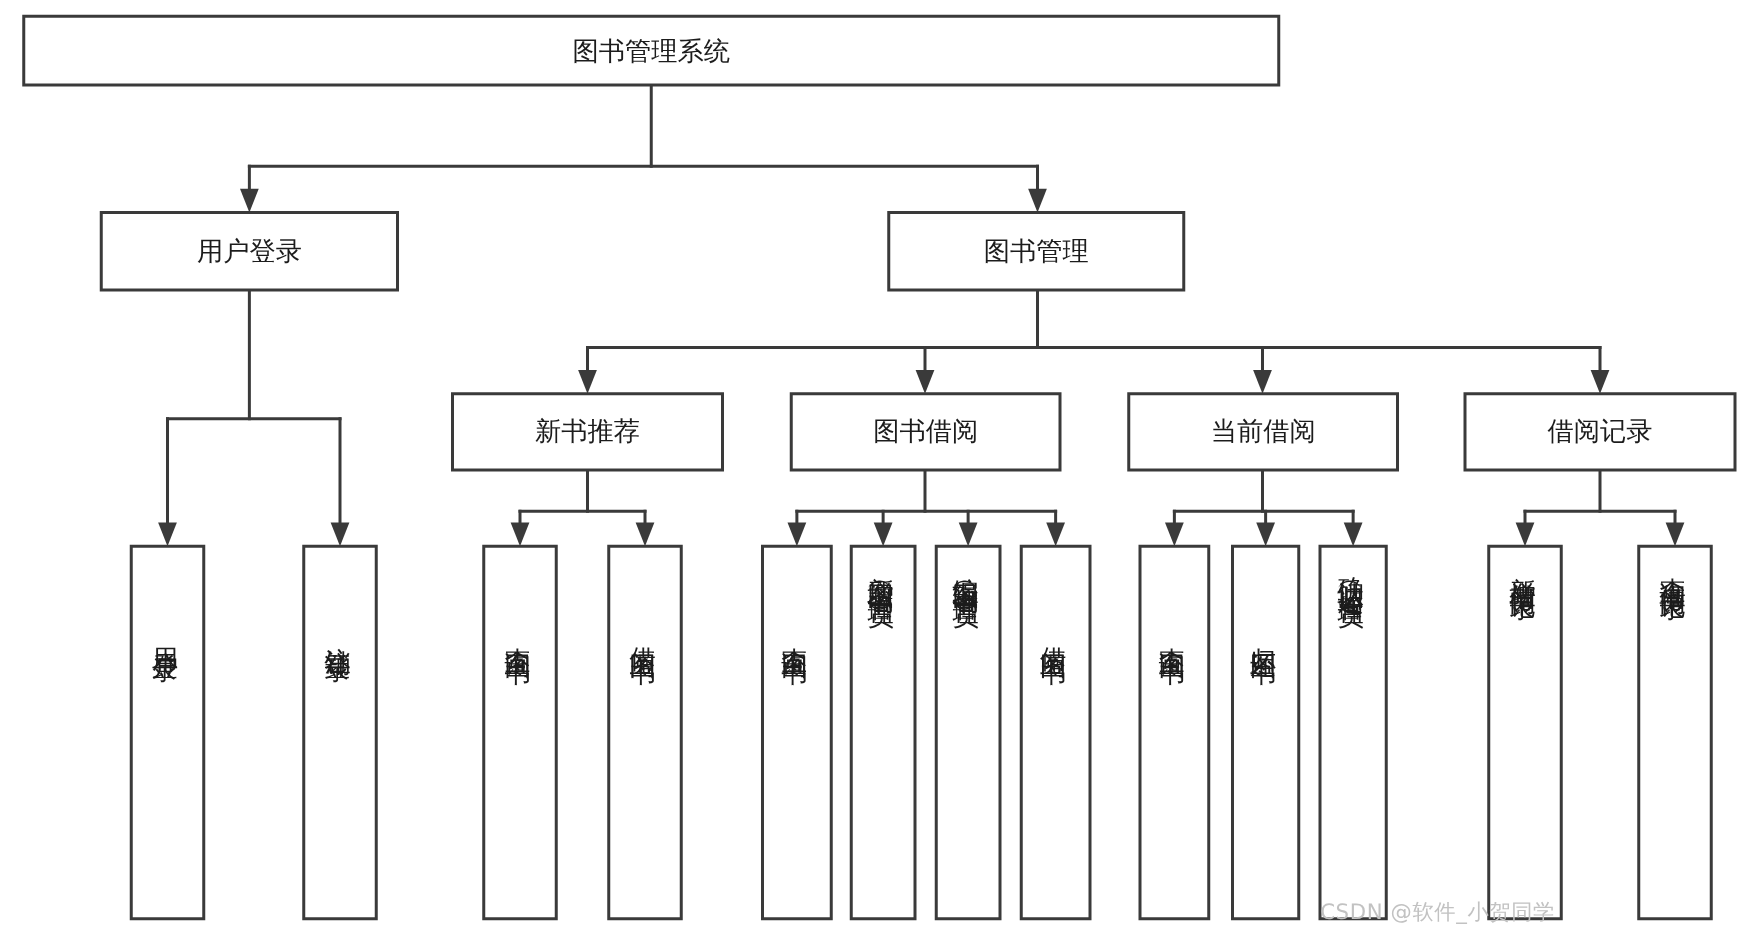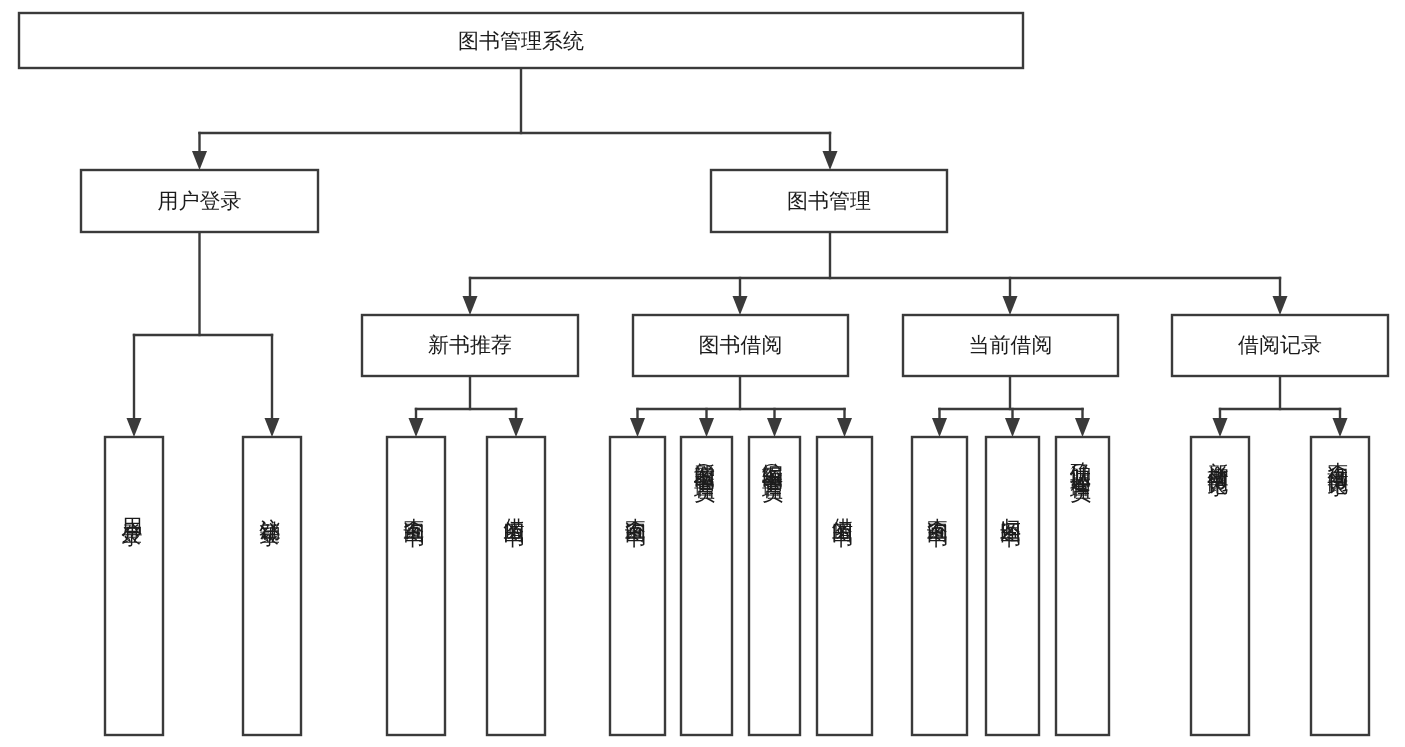--- a/index.html
+++ b/index.html
@@ -238,13 +238,14 @@
       <div class="leaf-label" style="left: 693.5px; top: 445px; height: 282px;">新增图书（管理员）</div>
       <div class="leaf-label" style="left: 761.5px; top: 445px; height: 282px;">编辑图书（管理员）</div>
       <div class="leaf-label" style="left: 831.5px; top: 501px; height: 282px;">借阅图书</div>
       <div class="leaf-label" style="left: 926.5px; top: 501px; height: 282px;">查询图书</div>
       <div class="leaf-label" style="left: 999.5px; top: 501px; height: 282px;">归还图书</div>
       <div class="leaf-label" style="left: 1069.5px; top: 445px; height: 282px;">确认归还（管理员）</div>
       <div class="leaf-label" style="left: 1207px; top: 445px; height: 282px;">新增借阅记录</div>
       <div class="leaf-label" style="left: 1327px; top: 445px; height: 282px;">查询借阅记录</div>
     </div>
 
+  <div class="watermark">CSDN @软件_小贺同学</div>
 </div>
 
 </body></html>

